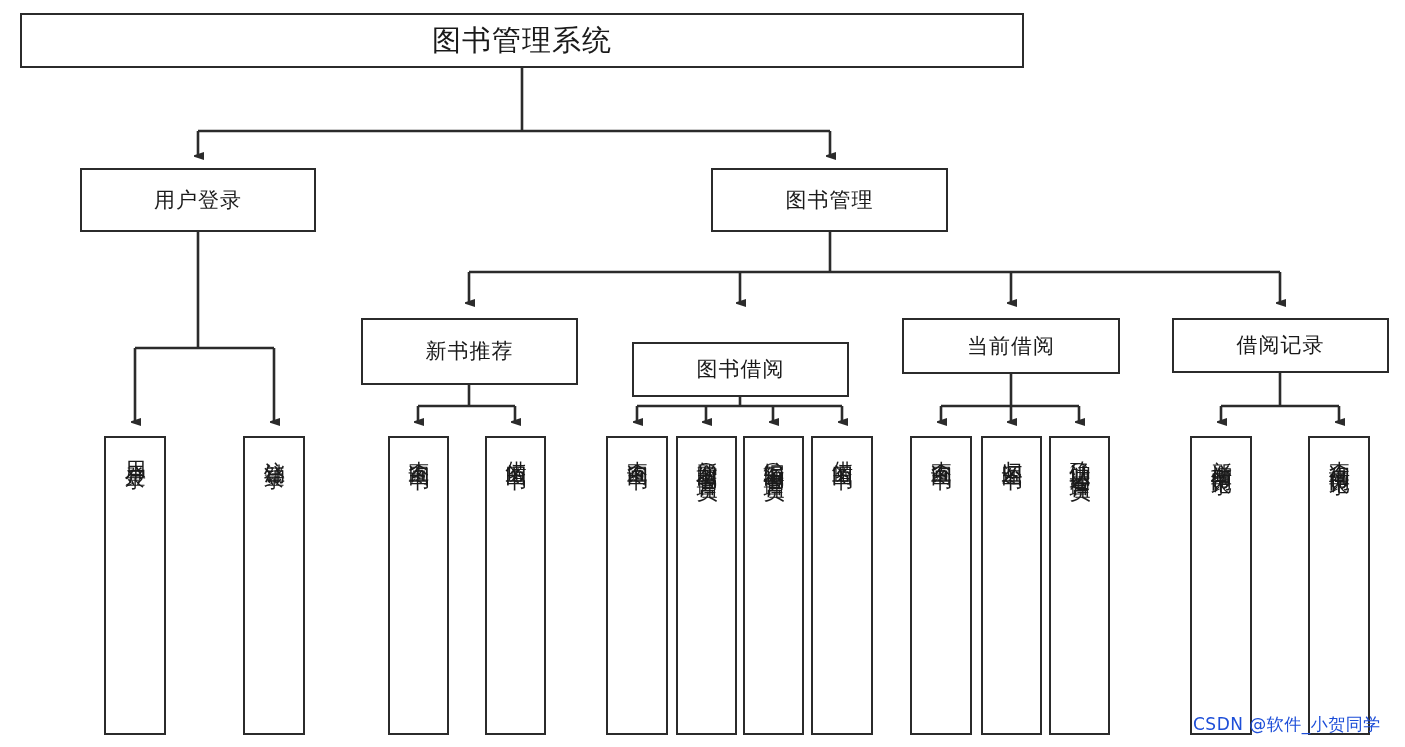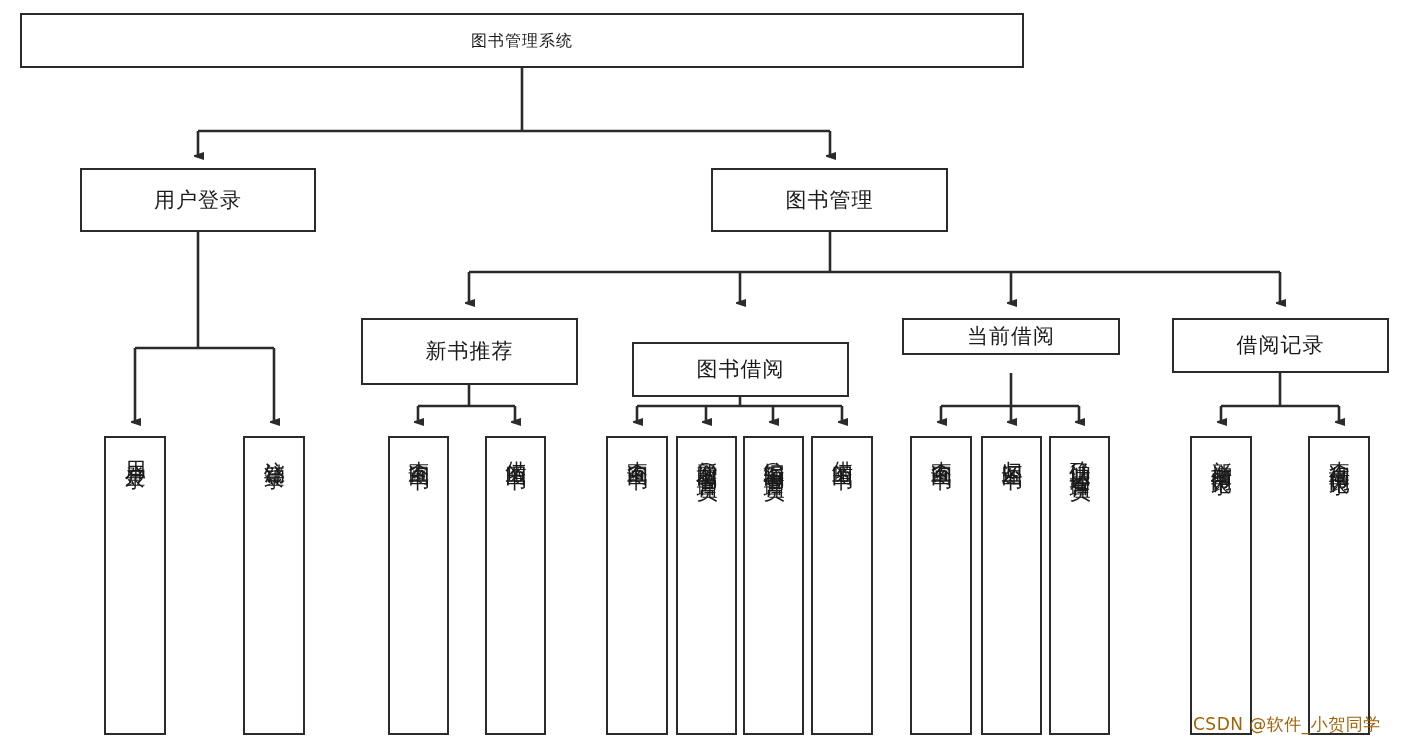--- a/index.html
+++ b/index.html
@@ -33,40 +33,40 @@
     z-index:2;
   }
   .node .label{
     font-size:21px;
     line-height:1.25;
     letter-spacing:1px;
     color:#1a1a1a;
     white-space:nowrap;
     text-align:center;
   }
-  .node.root .label{ font-size:16px; }
+  .node.root .label{ font-size:29px; }
   .node.vertical{
     align-items:flex-start;
     justify-content:center;
     padding-top:6px;
   }
   .node.vertical .label{
     writing-mode:vertical-rl;
     text-orientation:upright;
     font-size:21px;
     letter-spacing:3px;
     line-height:1.1;
     white-space:nowrap;
   }
   #watermark{
     position:absolute;
     left:1193px;
     top:713px;
     font-size:17px;
-    color:#a16207;
+    color:#1d4ed8;
     letter-spacing:0.5px;
     white-space:nowrap;
     z-index:5;
   }
 </style>
 </head>
 <body>
 
 <div id="canvas">
 
@@ -130,21 +130,21 @@
   <div class="node" style="left:711px; top:168px; width:237px; height:64px;align-items:center;">
     <span class="label">图书管理</span>
   </div>
 
   <div class="node" style="left:361px; top:318px; width:217px; height:67px;">
     <span class="label">新书推荐</span>
   </div>
   <div class="node" style="left:632px; top:318px; width:217px; height:55px;margin-top:24px;">
     <span class="label">图书借阅</span>
   </div>
-  <div class="node" style="left:902px; top:318px; width:218px; height:37px;">
+  <div class="node" style="left:902px; top:318px; width:218px; height:56px;">
     <span class="label">当前借阅</span>
   </div>
   <div class="node" style="left:1172px; top:318px; width:217px; height:55px;">
     <span class="label">借阅记录</span>
   </div>
 
   <div class="node vertical" style="left:104px; top:436px; width:62px; height:299px;">
     <span class="label">用户登录</span>
   </div>
   <div class="node vertical" style="left:243px; top:436px; width:62px; height:299px;">

